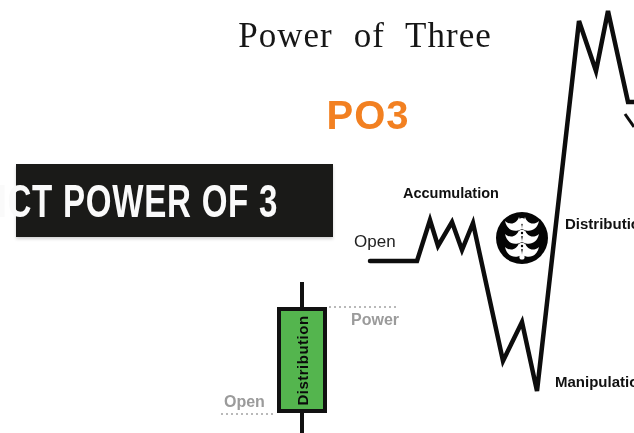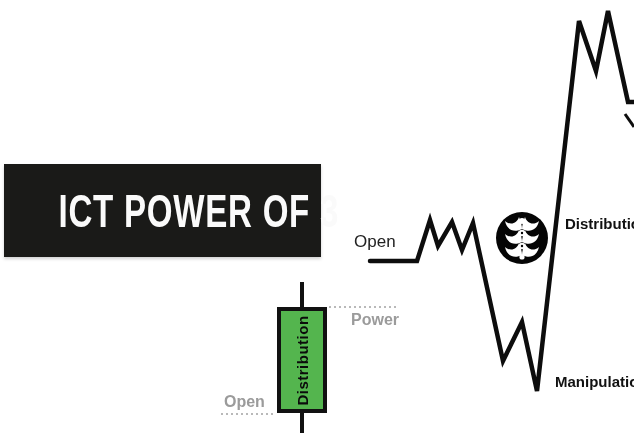--- a/index.html
+++ b/index.html
@@ -21,23 +21,23 @@
     font-family:"Liberation Serif",serif;
     font-size:35px;color:#161616;word-spacing:0.32em;letter-spacing:1px;
     line-height:1.1;
   }
   .title-acronym{
     left:318px;top:93px;width:100px;text-align:center;
     font-size:40px;font-weight:700;color:var(--accent-orange);
     letter-spacing:1px;line-height:1;
   }
   .banner{
-    left:4px;top:164px;width:317px;height:93px;
+    left:16px;top:164px;width:317px;height:73px;
     background:var(--banner-bg);
-    display:flex;align-items:center;justify-content:flex-start;
+    display:flex;align-items:center;justify-content:flex-end;
     box-shadow:0 2px 3px rgba(0,0,0,0.18);
   }
   .banner-text{
     color:#fafafa;font-size:46px;font-weight:700;letter-spacing:1px;
     transform:scaleX(0.72);white-space:nowrap;line-height:1;
   }
   .chart-svg{left:0;top:0;width:634px;height:433px;}
   .lbl{white-space:nowrap;line-height:1.1;}
   .lbl-accumulation{left:403px;top:186px;font-size:14.5px;font-weight:700;color:#111;}
   .lbl-open-chart{left:354px;top:233px;font-size:17px;font-weight:400;color:#222;}
@@ -54,20 +54,22 @@
   .candle-body-label{
     transform:rotate(-90deg);white-space:nowrap;
     font-size:15px;font-weight:700;color:#0b0b0b;letter-spacing:0.5px;
   }
 </style>
 </head>
 <body>
 
 <div class="stage">
 
+  <div class="abs title-main lbl">Power of Three</div>
+  <div class="abs title-acronym lbl">PO3</div>
 
   <div class="abs banner">
     <span class="banner-text">ICT POWER OF 3</span>
   </div>
 
   <svg class="abs chart-svg" viewBox="0 0 634 433">
 
     <polyline points="370,261 417,261 430,220 438,246 452,222 462,250 473,223 503,361 522,322 537,391 579,21 596,71 608,11 628,102 637,102" fill="none" style="stroke:var(--ink)" stroke-width="4.5" stroke-linejoin="miter" stroke-linecap="round"></polyline>
 
     <line style="stroke:var(--ink)" stroke-width="3" x1="625" y1="114" x2="634" y2="127"></line>
@@ -88,20 +90,21 @@
       <path fill="#fff" d="M522,255 C530,259 537,256 539,247 C533,252 527,249 525,243 C523,248 522,252 522,255 Z"></path>
       <circle cx="522" cy="221" r="3" fill="#fff"></circle>
       <circle cx="522" cy="233" r="3.2" fill="#fff"></circle>
       <circle cx="522" cy="246" r="3.2" fill="#fff"></circle>
       <circle cx="522" cy="257" r="2.6" fill="#fff"></circle>
       <circle cx="522" cy="233" r="1.2" fill="#050505"></circle>
       <circle cx="522" cy="246" r="1.2" fill="#050505"></circle>
     </g>
   </svg>
 
+  <div class="abs lbl lbl-accumulation">Accumulation</div>
   <div class="abs lbl lbl-open-chart">Open</div>
   <div class="abs lbl lbl-distribution">Distribution</div>
   <div class="abs lbl lbl-manipulation">Manipulation</div>
 
   <div class="abs candle-body">
     <span class="candle-body-label">Distribution</span>
   </div>
   <div class="abs lbl lbl-close">Power</div>
   <div class="abs lbl lbl-open-candle">Open</div>
 

